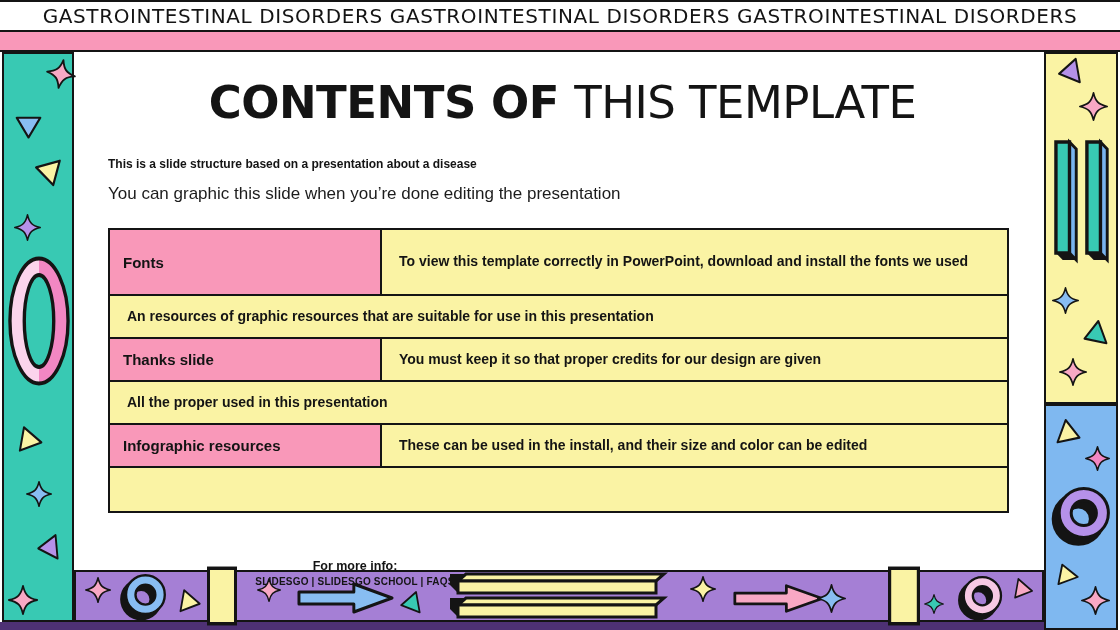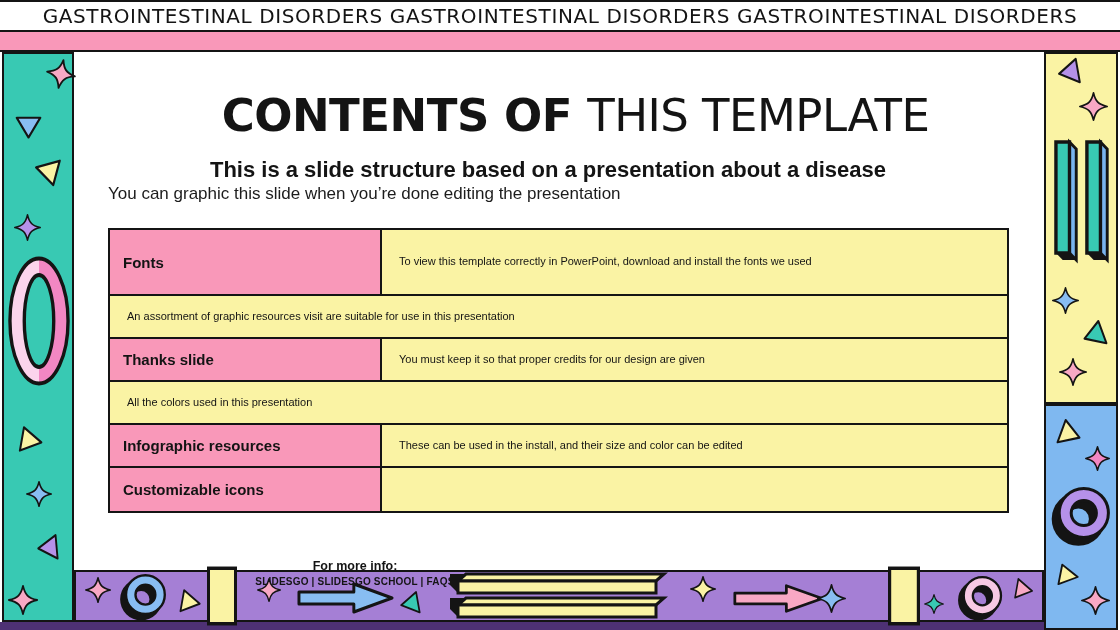--- a/index.html
+++ b/index.html
@@ -15,39 +15,39 @@
     white-space:nowrap;overflow:hidden;font-family:"DejaVu Sans",sans-serif;
     font-size:20px;letter-spacing:.6px;font-weight:400;color:#141414;
   }
   .pink-bar{left:0;top:30px;width:1120px;height:22px;background:var(--c-pink);border-top:2px solid #141414;border-bottom:2px solid #141414;}
   .teal-strip{left:2px;top:52px;width:72px;height:570px;background:var(--c-teal);border:2px solid #141414;}
   .yellow-col{left:1044px;top:52px;width:74px;height:352px;background:var(--c-yellow);border:2px solid #141414;}
   .blue-col{left:1044px;top:404px;width:74px;height:226px;background:var(--c-blue);border:2px solid #141414;}
   .purple-bar{left:74px;top:570px;width:970px;height:52px;background:var(--c-purple);border:2px solid #141414;}
   .dark-strip{left:0;top:622px;width:1044px;height:8px;background:var(--c-dark);}
   .title{
-    left:75px;top:70px;width:967px;height:58px;line-height:58px;text-align:center;margin:17px;
+    left:75px;top:70px;width:967px;height:58px;line-height:58px;text-align:center;margin:4px;
     font-size:45px;letter-spacing:-.5px;font-family:"DejaVu Sans",sans-serif;
   }
   .t-bold{font-weight:800;}
   .t-reg{font-weight:400;}
-  .intro1{left:108px;top:157px;width:880px;font-size:22px;font-weight:700;text-align:center;}
+  .intro1{left:108px;top:157px;width:880px;font-size:12px;font-weight:700;}
   .intro2{left:108px;top:184px;width:880px;font-size:17px;font-weight:400;color:#1c1c1c;}
   .ctable{left:108px;top:228px;width:901px;border:2px solid #141414;background:var(--c-yellow);}
   .trow{display:flex;height:43px;box-sizing:border-box;border-bottom:2px solid #141414;}
   .trow:first-child{height:66px;}
   .trow:last-child{border-bottom:none;}
   .tlabel{
     width:272px;flex:none;background:var(--c-pink);border-right:2px solid #141414;
     font-weight:700;font-size:15px;display:flex;align-items:center;
     padding:16px 13px;box-sizing:border-box;
   }
   .tdesc{
-    flex:1;background:var(--c-yellow);font-size:11px;line-height:1.4;
-    display:flex;align-items:center;padding:3px 17px;box-sizing:border-box;
+    flex:1;background:var(--c-yellow);font-size:14px;line-height:1.4;
+    display:flex;align-items:center;padding:3px 17px;box-sizing:border-box;font-weight:bold;
   }
   .foot{text-align:center;}
   .f1{left:130px;top:511px;width:450px;}
   .f2{left:570px;top:511px;width:440px;}
   .fh{font-size:12.5px;font-weight:700;margin-top:48px;}
   .fl{font-size:10px;font-weight:700;letter-spacing:.2px;margin-top:3px;}
   .decor-layer{left:0;top:0;width:1120px;height:630px;pointer-events:none;}
   .decor{position:absolute;}
   .decor svg{display:block;width:100%;height:100%;overflow:visible;}
 </style>
@@ -70,35 +70,34 @@
 
   <div class="abs intro1">This is a slide structure based on a presentation about a disease</div>
   <div class="abs intro2">You can graphic this slide when you’re done editing the presentation</div>
 
   <div class="abs ctable">
       <div class="trow">
         <div class="tlabel">Fonts</div>
         <div class="tdesc">To view this template correctly in PowerPoint, download and install the fonts we used</div>
       </div>
       <div class="trow">
-        <div class="tdesc">An assortment of graphic resources visit are suitable for use in this presentation</div>
+        <div class="tdesc">An resources of graphic resources that are suitable for use in this presentation</div>
       </div>
       <div class="trow">
         <div class="tlabel">Thanks slide</div>
         <div class="tdesc">You must keep it so that proper credits for our design are given</div>
       </div>
       <div class="trow">
-        <div class="tdesc">All the colors used in this presentation</div>
+        <div class="tdesc">All the proper used in this presentation</div>
       </div>
       <div class="trow">
         <div class="tlabel">Infographic resources</div>
         <div class="tdesc">These can be used in the install, and their size and color can be edited</div>
       </div>
       <div class="trow">
-        <div class="tlabel">Customizable icons</div>
       </div>
     </div>
 
   <div class="abs foot f1">
     <div class="fh">For more info:</div>
     <div class="fl">SLIDESGO  |  SLIDESGO SCHOOL  |  FAQS</div>
   </div>
 
   <div class="abs decor-layer">
       <div class="decor" style="left: 46px; top: 59px; width: 30px; height: 30px; transform: rotate(10deg);">

